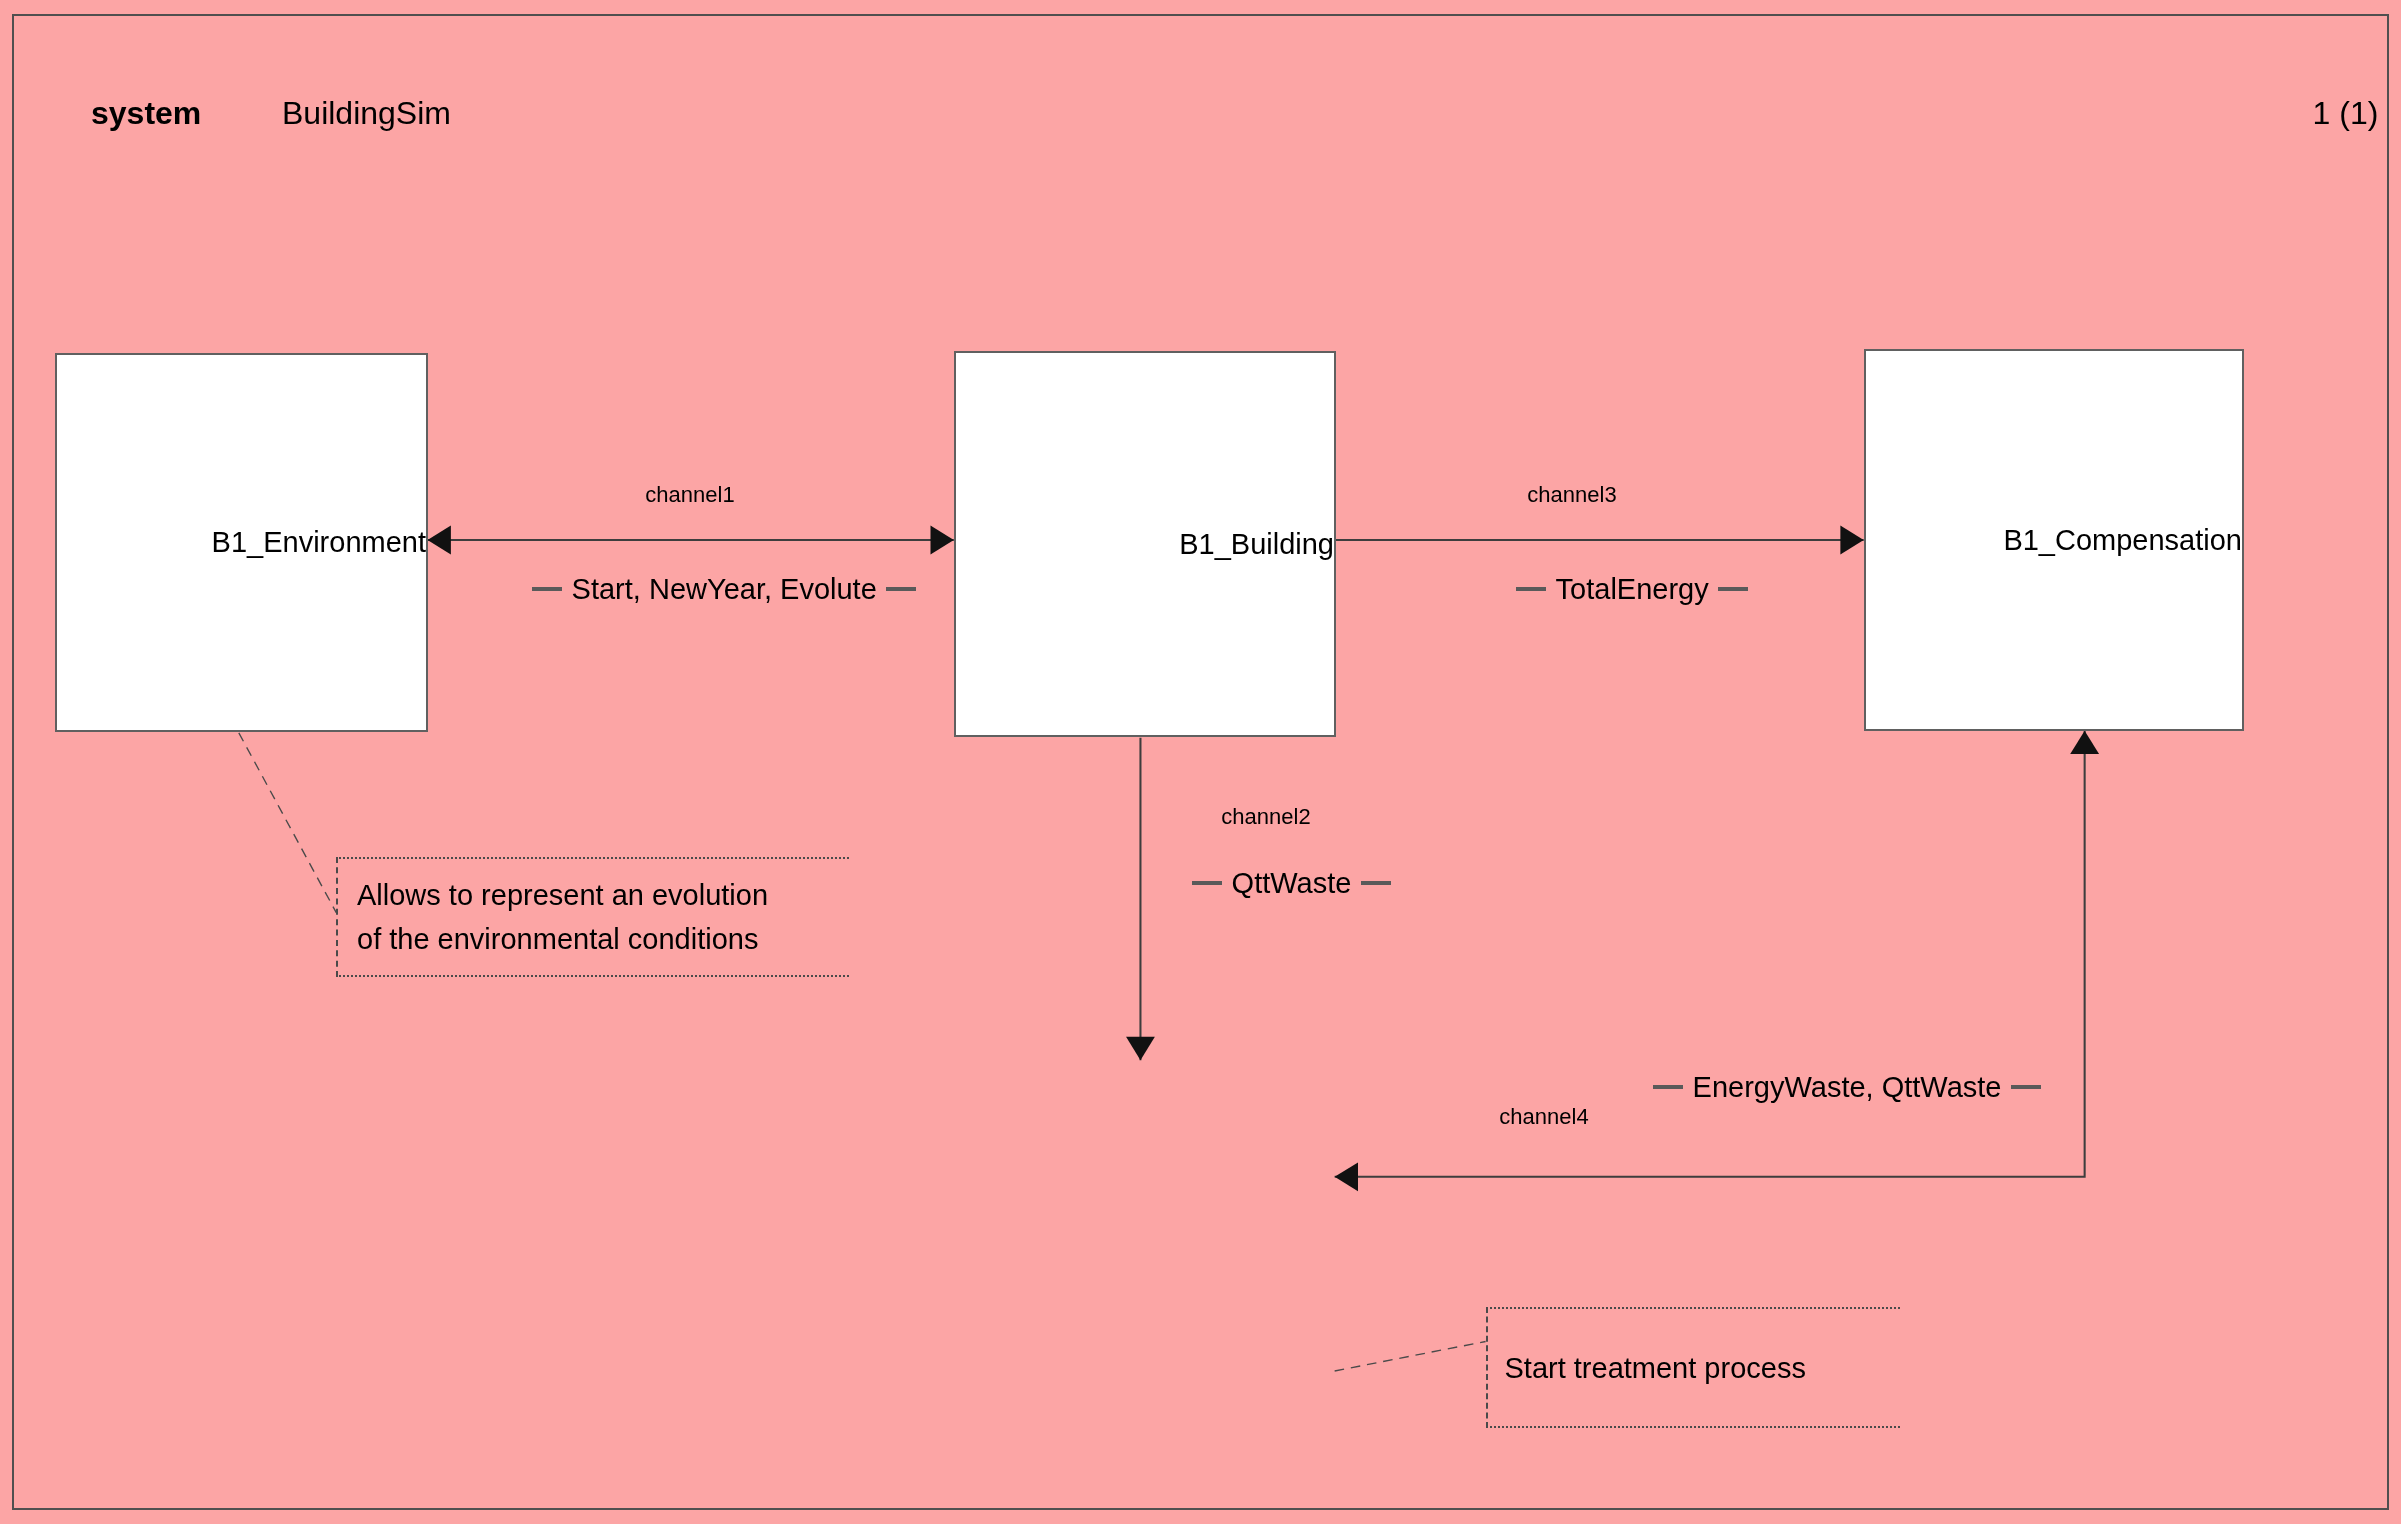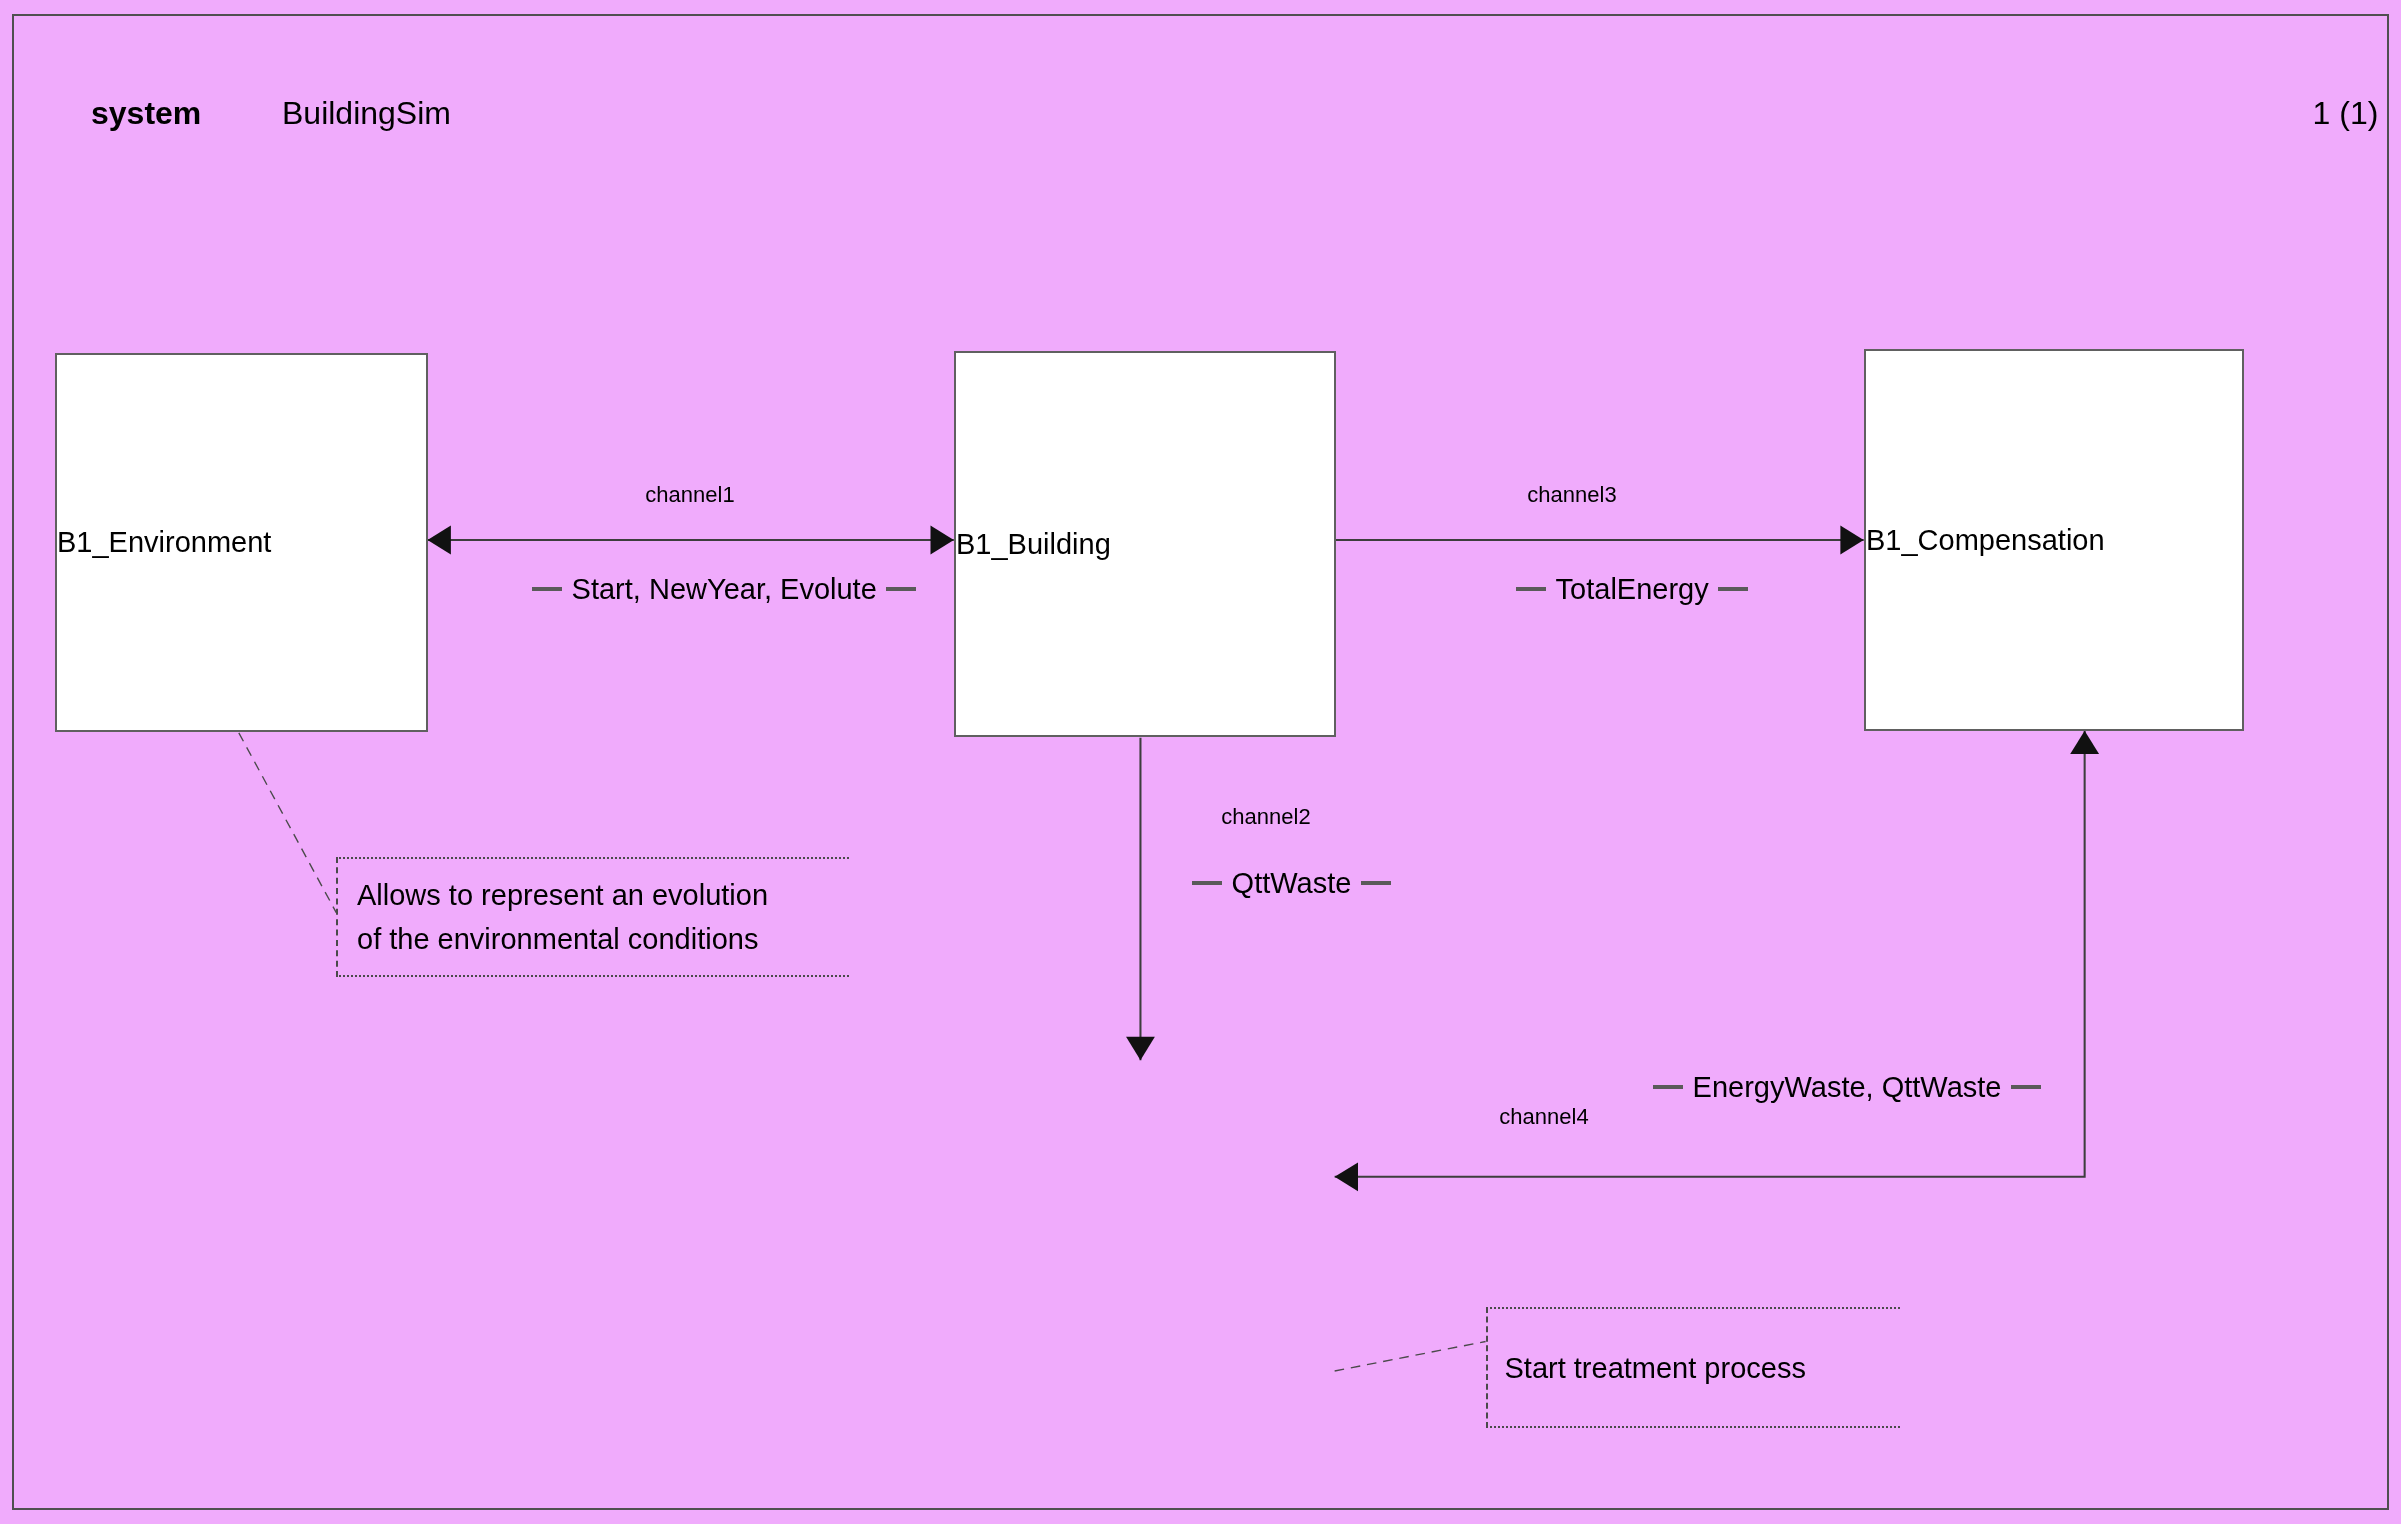--- a/index.html
+++ b/index.html
@@ -1,34 +1,34 @@
 <!DOCTYPE html>
 <html style="font-size:11px"><head>
 <meta charset="utf-8">
 <style>
   html,body{margin:0;padding:0;background:#ffffff;}
   #canvas{
     position:relative;
     width:2401px;height:1524px;
-    background:#f0abfc;
+    background:#fca5a5;
     font-family:"Liberation Sans", sans-serif;
     color:#000;
     overflow:hidden;
   }
   .page-border{
     position:absolute;left:12.4px;top:13.7px;width:2377px;height:1496px;
     border:2.1px solid #4f4f4f;box-sizing:border-box;
   }
   .hdr{position:absolute;top:95px;font-size:32px;line-height:37px;white-space:nowrap;}
   .hdr.kind{left:91px;font-weight:bold;}
   .hdr.name{left:282px;}
   .hdr.page{right:22.6px;}
   .block{
     position:absolute;border:2.1px solid #606060;box-sizing:border-box;
-    background:#ffffff;display:flex;align-items:center;justify-content:flex-start;
+    background:#ffffff;display:flex;align-items:center;justify-content:flex-end;
   }
   .block .blabel{font-size:29px;white-space:nowrap;}
   .b-env{left:55px;top:353px;width:373px;height:379px;}
   .b-building{left:954px;top:351px;width:382px;height:386px;}
   .b-comp{left:1864px;top:349px;width:380px;height:382px;}
   .b-waste{left:953px;top:1060px;width:382px;height:399px;}
   svg.wires{position:absolute;left:0;top:0;width:2401px;height:1524px;}
   .chname{
     position:absolute;font-size:22px;white-space:nowrap;
     transform:translateX(-50%);

